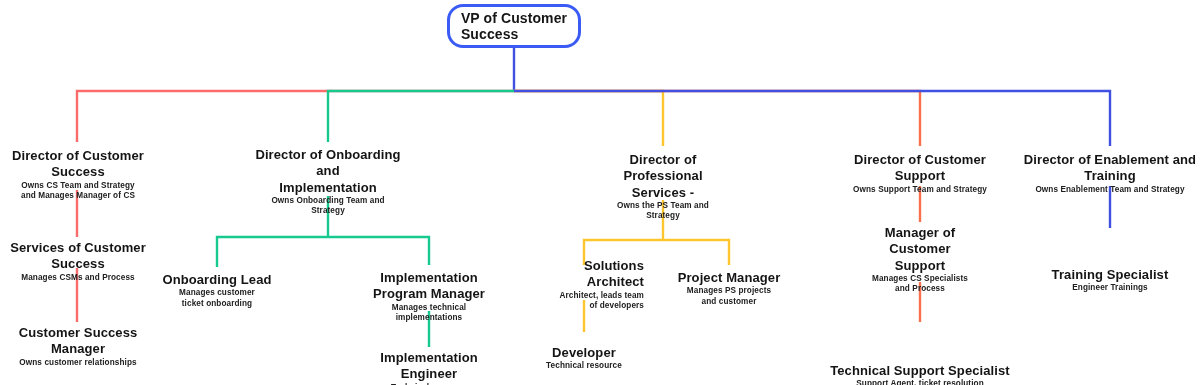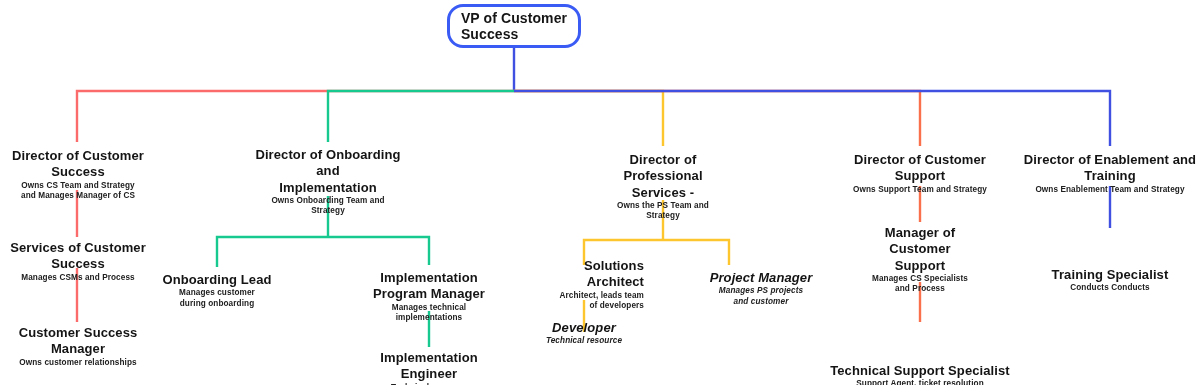--- a/index.html
+++ b/index.html
@@ -126,21 +126,21 @@
   <div class="node" style="left:244px; top:147px; width:168px;">
     <span class="node-title">Director of Onboarding and</span>
     <span class="node-title">Implementation</span>
     <span class="node-sub">Owns Onboarding Team and</span>
     <span class="node-sub">Strategy</span>
   </div>
 
   <div class="node" style="left:157px; top:272px; width:120px;">
     <span class="node-title">Onboarding Lead</span>
     <span class="node-sub">Manages customer</span>
-    <span class="node-sub">during onboarding</span>
+    <span class="node-sub">ticket onboarding</span>
   </div>
 
   <div class="node" style="left:369px; top:270px; width:120px;">
     <span class="node-title">Implementation</span>
     <span class="node-title">Program Manager</span>
     <span class="node-sub">Manages technical</span>
     <span class="node-sub">implementations</span>
   </div>
 
   <div class="node" style="left:359px; top:350px; width:140px;">
@@ -154,27 +154,27 @@
     <span class="node-sub">Owns the PS Team and</span>
     <span class="node-sub">Strategy</span>
   </div>
 
   <div class="node" style="left:524px; top:258px; width:120px;text-align:right;">
     <span class="node-title">Solutions Architect</span>
     <span class="node-sub">Architect, leads team</span>
     <span class="node-sub">of developers</span>
   </div>
 
-  <div class="node" style="left:701px; top:270px; width:120px;font-style:italic;">
+  <div class="node" style="left:669px; top:270px; width:120px;">
     <span class="node-title">Project Manager</span>
     <span class="node-sub">Manages PS projects</span>
     <span class="node-sub">and customer</span>
   </div>
 
-  <div class="node" style="left:524px; top:320px; width:120px;font-style:italic;">
+  <div class="node" style="left:524px; top:345px; width:120px;">
     <span class="node-title">Developer</span>
     <span class="node-sub">Technical resource</span>
   </div>
 
   <div class="node" style="left:834px; top:152px; width:172px;">
     <span class="node-title">Director of Customer Support</span>
     <span class="node-sub">Owns Support Team and Strategy</span>
   </div>
 
   <div class="node" style="left:860px; top:225px; width:120px;">
@@ -189,16 +189,16 @@
     <span class="node-sub">Support Agent, ticket resolution</span>
   </div>
 
   <div class="node" style="left:1015px; top:152px; width:190px;">
     <span class="node-title">Director of Enablement and Training</span>
     <span class="node-sub">Owns Enablement Team and Strategy</span>
   </div>
 
   <div class="node" style="left:1046px; top:231px; width:128px;margin-top:36px;">
     <span class="node-title">Training Specialist</span>
-    <span class="node-sub">Conducts Conducts</span>
+    <span class="node-sub">Engineer Trainings</span>
   </div>
 
 </div>
 
 </body></html>

